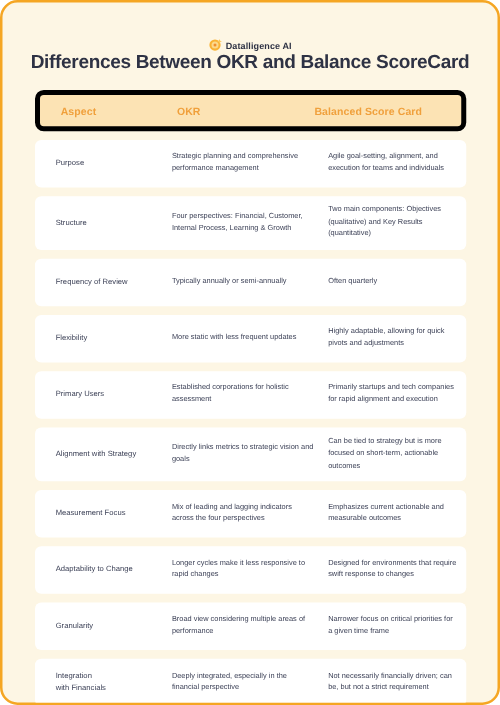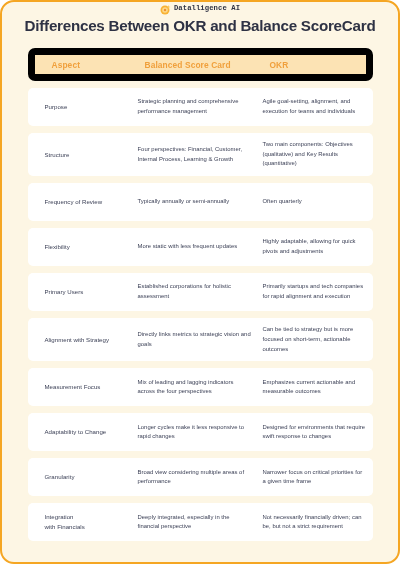--- a/index.html
+++ b/index.html
@@ -17,26 +17,25 @@
     height: 564px;
     background: #FDF6E4;
     border: 2px solid #F5A623;
     border-radius: 14px;
     overflow: hidden;
   }
 
   
   .brand {
     display: flex;
-    align-items: flex-start;
+    align-items: flex-end;
     justify-content: center;
     gap: 3px;
-    margin-top: 2px;
+    margin-top: 26px;
     height: 13px;
-    font-family: Liberation Mono, monospace;
   }
   .brand-mark {
     width: 11px;
     height: 11px;
     flex: 0 0 11px;
     display: block;
   }
   .brand-name {
     font-size: 7.2px;
     font-weight: bold;
@@ -56,21 +55,21 @@
   }
 
   
   .table {
     margin: 14px auto 0 auto;
     width: 345px;
   }
 
   .thead {
     background: #FCE3B4;
-    border: 7px solid #000000;
+    border: 4px solid #000000;
     border-radius: 7px;
     height: 33px;
     display: flex;
     align-items: center;
   }
   .thead .cell {
     font-size: 8.4px;
     font-weight: bold;
     color: #F0A03C;
     letter-spacing: 0.1px;
@@ -113,22 +112,22 @@
     </svg>
     <span class="brand-name">Datalligence AI</span>
   </div>
 
   <h1 class="title">Differences Between OKR and Balance ScoreCard</h1>
 
   <div class="table">
 
     <div class="thead">
       <div class="cell col-aspect">Aspect</div>
+      <div class="cell col-okr">OKR</div>
       <div class="cell col-bsc">Balanced Score Card</div>
-      <div class="cell col-okr">OKR</div>
     </div>
 
     <div id="rows">
         <div class="row">
           <div class="cell col-aspect aspect">Purpose</div>
           <div class="cell col-bsc">Strategic planning and comprehensive performance management</div>
           <div class="cell col-okr">Agile goal-setting, alignment, and execution for teams and individuals</div>
         </div>
         <div class="row">
           <div class="cell col-aspect aspect">Structure</div>

